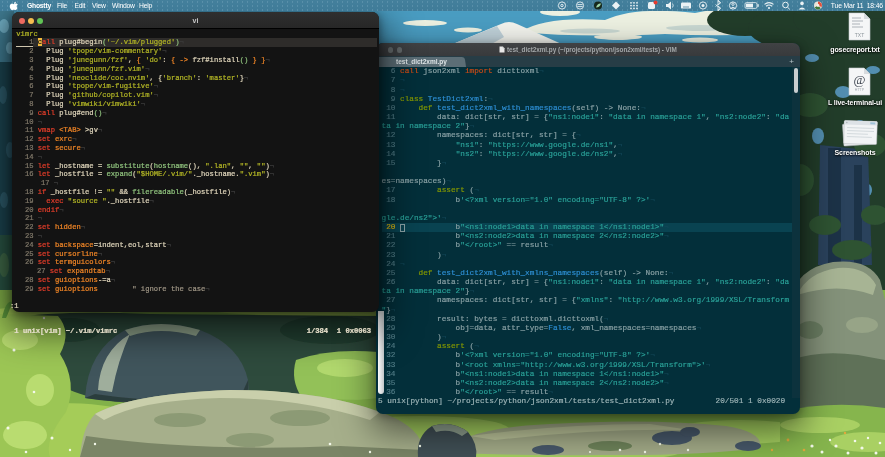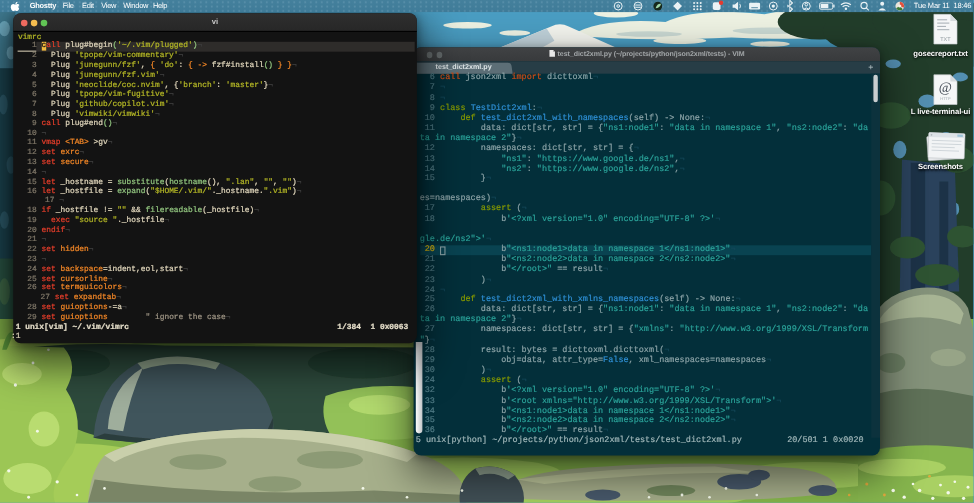--- a/index.html
+++ b/index.html
@@ -34,21 +34,21 @@
 
 .winl { position:absolute; left:12px; top:12px; width:367px; height:300px; border-radius:7px;
   background:#131313; box-shadow:0 14px 36px 6px rgba(0,0,0,0.6), 0 2px 10px rgba(0,0,0,0.45); z-index:20; }
 .winl .tbar { position:absolute; top:0; left:0; width:100%; height:17px; border-radius:7px 7px 0 0;
   background:linear-gradient(#2f2f2f,#272727); border-bottom:1px solid #000; }
 .winl .tl { position:absolute; top:5.6px; width:6px; height:6px; border-radius:50%; }
 .winl .title { position:absolute; top:0; width:100%; height:17px; line-height:18px; text-align:center;
   font-size:7px; font-weight:bold; color:#c8c8c8; }
 .lr { position:absolute; white-space:pre; font-family:"Liberation Mono", monospace; font-size:7.1667px;
   line-height:8.8px; height:8.8px; -webkit-text-stroke:0.22px currentColor; }
-.lst { color:#e4ddc8; font-weight:bold; }
+.lst { color:#e4ddc8; font-weight:bold;margin-top:33px; }
 </style>
 </head>
 <body>
 
 <svg width="885" height="457" viewBox="0 0 885 457" style="position:absolute;top:0;left:0">
  <defs>
       <filter id="soft" x="-5%" y="-5%" width="110%" height="110%">
         <feGaussianBlur stdDeviation="0.7"></feGaussianBlur>
       </filter>
     </defs>

